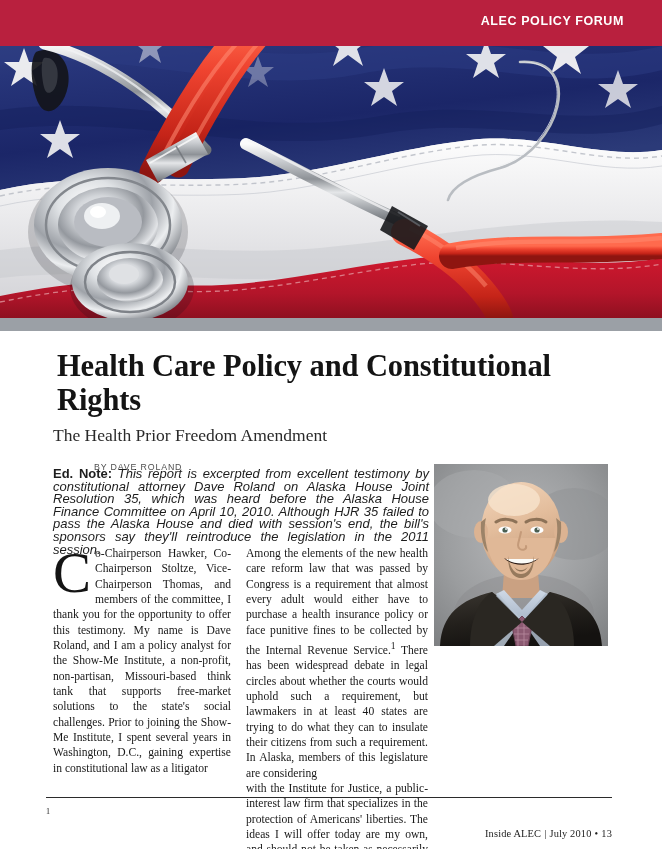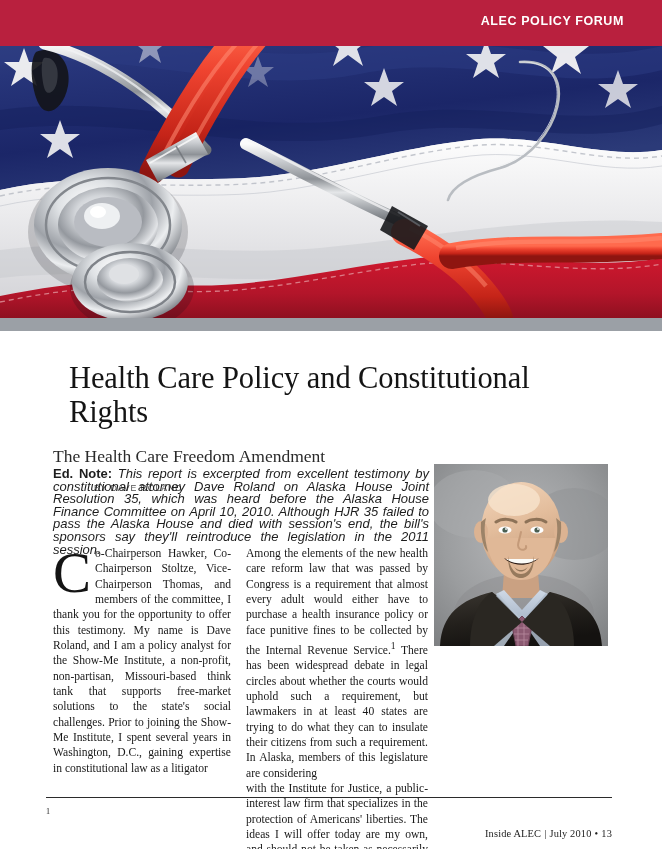--- a/index.html
+++ b/index.html
@@ -69,24 +69,24 @@
   .headline-block {
     position: absolute;
     left: 53px;
     top: 345px;
     width: 570px;
   }
   .headline {
     font-family: "Liberation Serif", serif;
     font-size: 30.5px;
     line-height: 34px;
-    font-weight: normal;
+    font-weight: bold;
     letter-spacing: -0.1px;
     color: #141414;
-    margin: 16px;
+    margin: 4px;
   }
   .subhead {
     font-family: "Liberation Serif", serif;
     font-size: 17.5px;
     line-height: 22px;
     color: #2a2a2a;
     margin: 7px 0 0 0;
     font-weight: normal;
   }
   .byline {
@@ -350,21 +350,21 @@
   </div>
 
   <div class="hero-rule"></div>
 
   <div class="masthead">
     <div class="masthead-title">ALEC POLICY FORUM</div>
   </div>
 
   <div class="headline-block">
     <h1 class="headline">Health Care Policy and Constitutional Rights</h1>
-    <h2 class="subhead">The Health Care Freedom Amendment</h2>
+    <h2 class="subhead">The Health Prior Freedom Amendment</h2>
     <div class="byline">BY DAVE ROLAND</div>
   </div>
 
   <div class="ednote"><span class="lbl">Ed. Note:</span><span> This report is excerpted from excellent testimony by constitutional attorney Dave Roland on Alaska House Joint Resolution 35, which was heard before the Alaska House Finance Committee on April 10, 2010. Although HJR 35 failed to pass the Alaska House and died with session's end, the bill's sponsors say they'll reintroduce the legislation in the 2011 session.</span></div>
 
   <div class="portrait-wrap">
     <div class="portrait">
       <svg viewBox="0 0 174 182" preserveAspectRatio="none">
         <defs>
           <radialGradient id="bgGray" cx="50%" cy="40%" r="80%">

